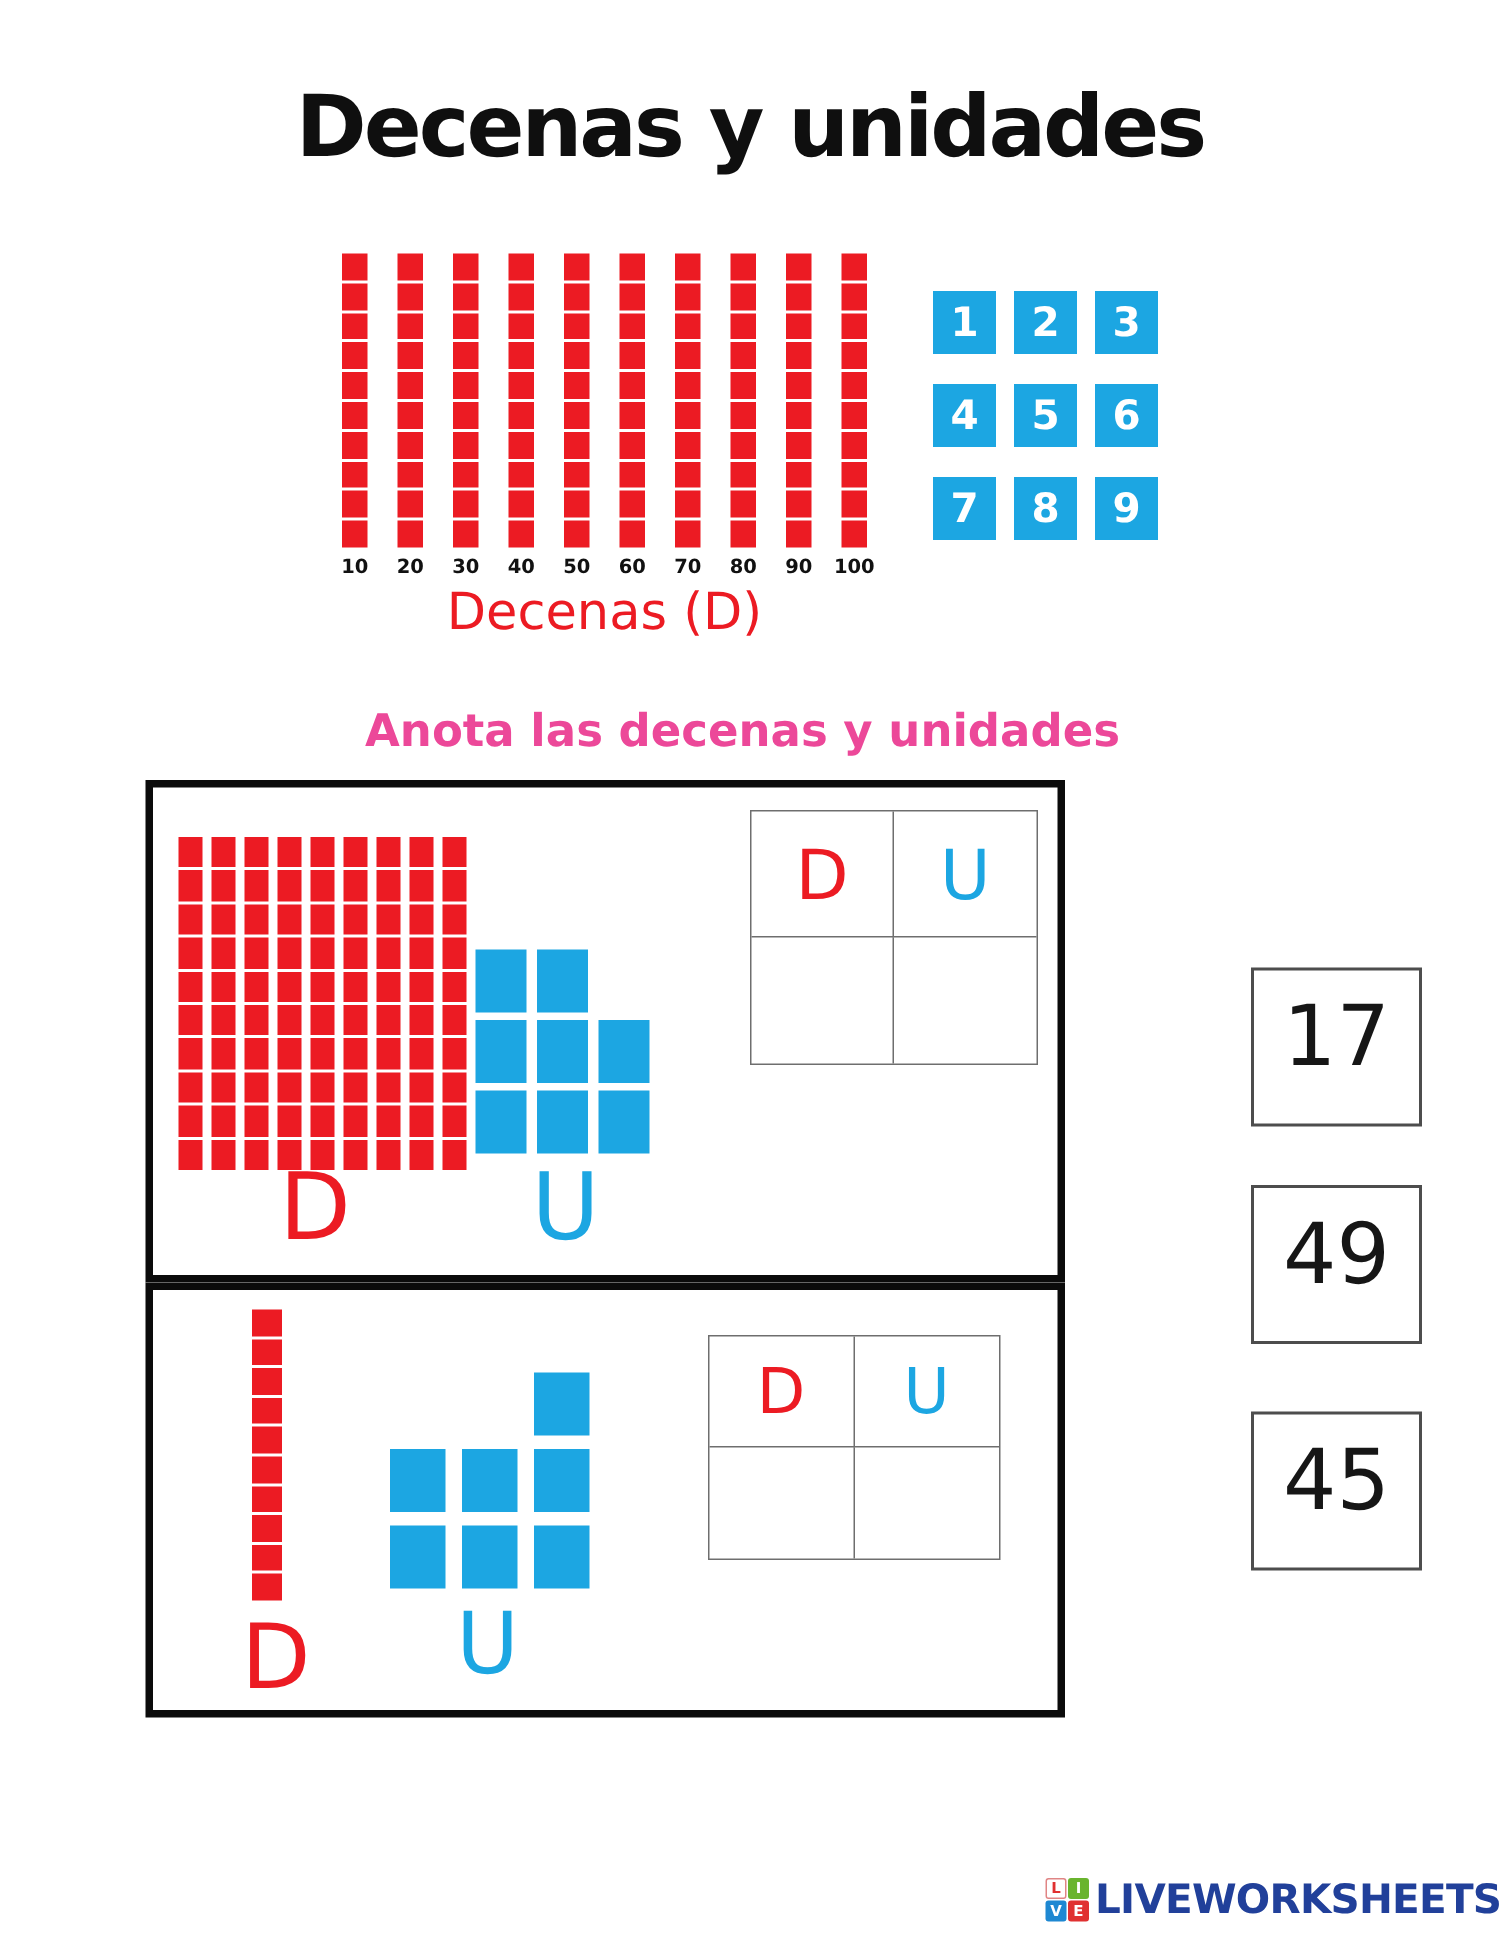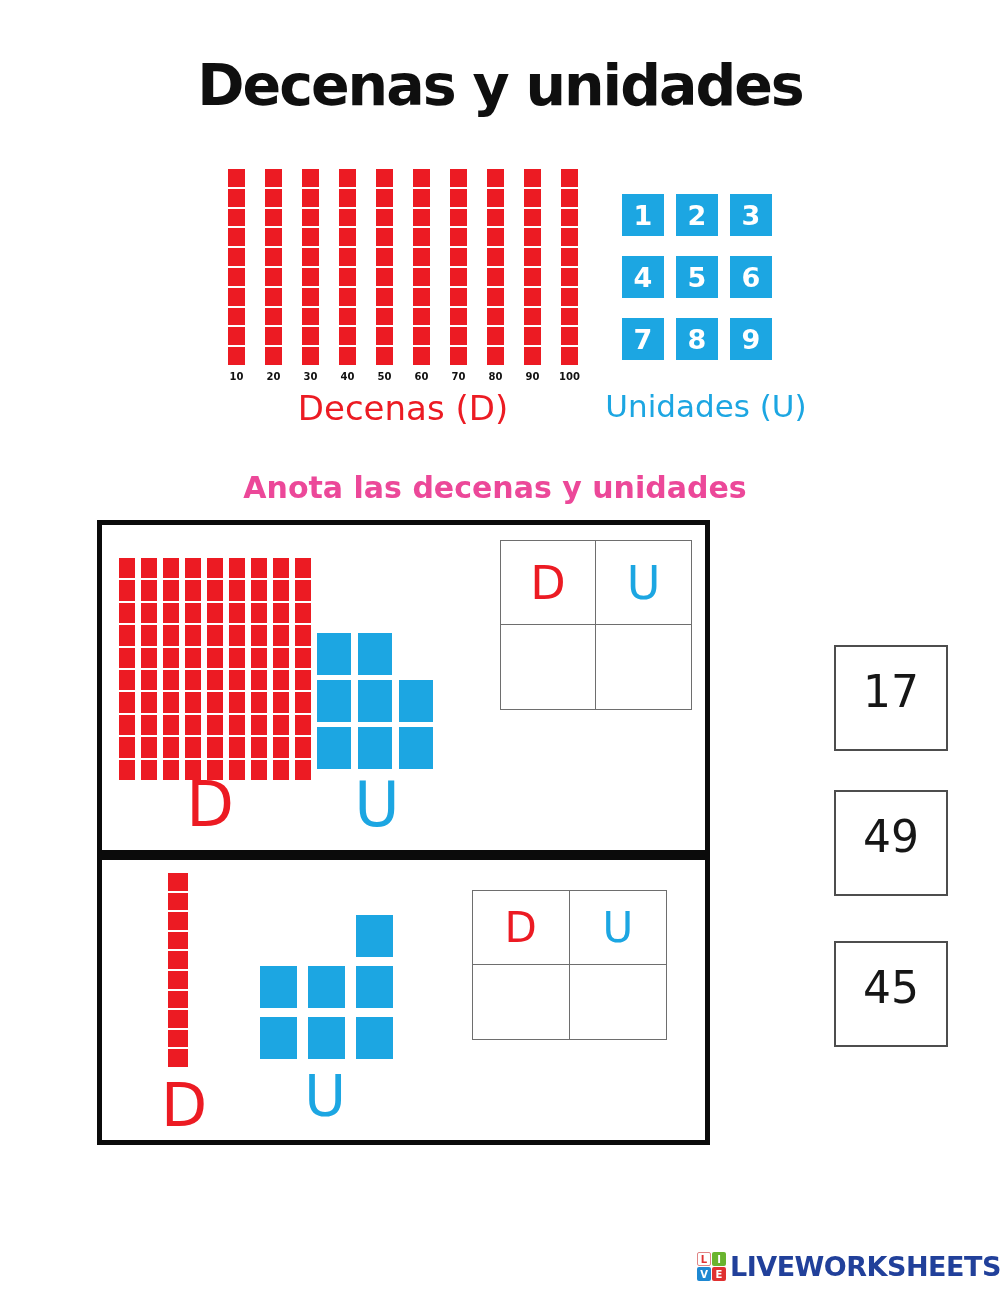--- a/index.html
+++ b/index.html
@@ -9,21 +9,21 @@
   
   .title{position:absolute;top:52px;left:0;width:100%;text-align:center;
          font-size:57px;font-weight:bold;color:#0f0f0f;letter-spacing:-2px;}
 
   
   .legend-bars{position:absolute;left:228px;top:169px;display:flex;gap:20px;height:196px;}
   .bar{width:17px;display:flex;flex-direction:column;gap:2px;}
   .bar .seg{flex:1;background:var(--red,#EC1B23);}
   .legend-ticks{position:absolute;left:228px;top:371px;display:flex;gap:20px;}
   .legend-ticks .tick{width:17px;display:flex;justify-content:center;
-                      font-size:10px;font-weight:bold;color:#111;white-space:nowrap;text-align:center;}
+                      font-size:13px;font-weight:bold;color:#111;white-space:nowrap;text-align:center;}
   .caption-tens{position:absolute;left:238px;top:388px;width:330px;text-align:center;
                 font-size:34px;color:var(--red,#EC1B23);}
 
   
   .legend-units{position:absolute;left:622px;top:194px;display:grid;
                 grid-template-columns:repeat(3,42px);column-gap:12px;row-gap:20px;}
   .numcell{width:42px;height:42px;background:var(--blue,#1CA6E2);color:#fff;
            display:flex;align-items:center;justify-content:center;
            font-size:27px;font-weight:bold;}
   .caption-units{position:absolute;left:600px;top:388px;width:212px;text-align:center;
@@ -69,21 +69,21 @@
   .du .cell{display:flex;align-items:center;justify-content:center;
             border-right:1px solid #6e6e6e;border-bottom:1px solid #6e6e6e;}
   .du .cell:nth-child(2n){border-right:none;}
   .du .cell:nth-child(n+3){border-bottom:none;}
   .ex1-du .cell{font-size:46px;}
   .ex2-du .cell{font-size:42px;}
 
   
   .card{position:absolute;left:834px;width:114px;height:106px;border:2px solid #4d4d4d;
         background:#fff;display:flex;align-items:center;justify-content:center;
-        padding-bottom:14px;box-sizing:border-box;font-size:44px;color:#161616;}
+        padding-bottom:14px;box-sizing:border-box;font-size:56px;color:#161616;}
   .card1{top:645px;} .card2{top:790px;} .card3{top:941px;}
 
   
   .footer{position:absolute;left:697px;top:1251px;display:flex;align-items:center;}
   .brand-icon{display:grid;grid-template-columns:14px 14px;grid-template-rows:14px 14px;
               gap:1px;margin-right:4px;}
   .brand-icon span{display:flex;align-items:center;justify-content:center;
                    font-size:10px;font-weight:bold;color:#fff;border-radius:2px;}
   .bi-l{background:#fff;border:1px solid #e08585;color:#e03131 !important;box-sizing:border-box;}
   .bi-i{background:#69b42e;}
@@ -238,21 +238,20 @@
       <div class="numcell">1</div>
       <div class="numcell">2</div>
       <div class="numcell">3</div>
       <div class="numcell">4</div>
       <div class="numcell">5</div>
       <div class="numcell">6</div>
       <div class="numcell">7</div>
       <div class="numcell">8</div>
       <div class="numcell">9</div>
     </div>
-  <div class="caption-units">Unidades (U)</div>
 
   <div class="instruction">Anota las decenas y unidades</div>
 
   <div class="exbox exbox1">
     <div class="inner">
       <div class="ex1-bars">
           <div class="bar">
             <div class="seg"></div>
             <div class="seg"></div>
             <div class="seg"></div>

